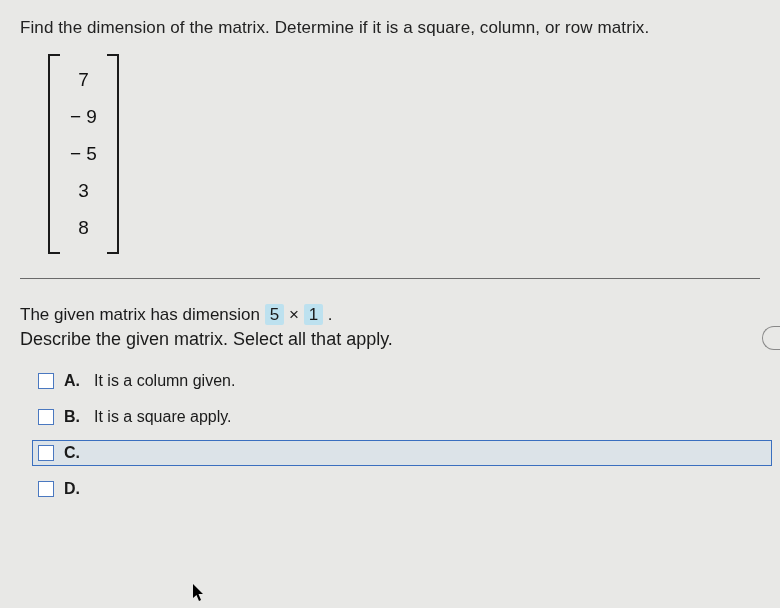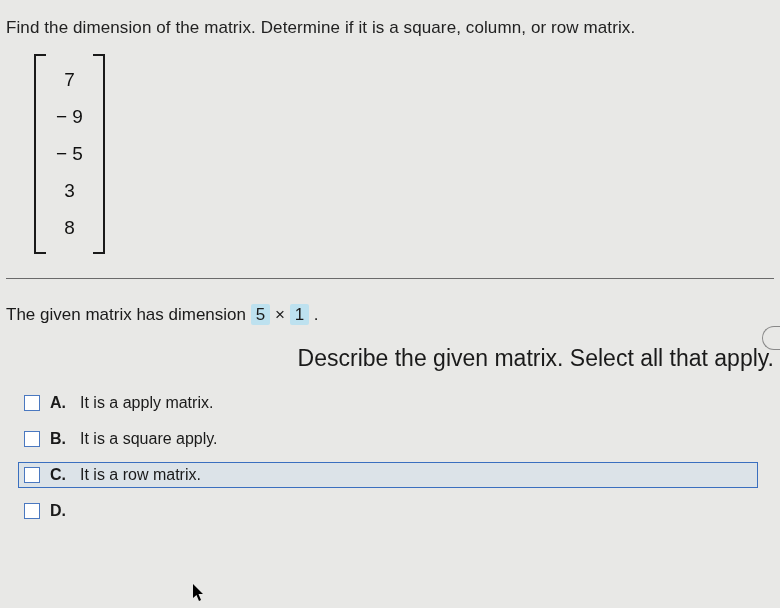--- a/index.html
+++ b/index.html
@@ -6,21 +6,21 @@
     body {
       font-family: Arial, Helvetica, sans-serif;
       background: #e8e8e6;
       width: 780px;
       height: 608px;
       overflow: hidden;
       position: relative;
       color: #1a1a1a;
     }
     .content {
-      padding: 18px 6px;
+      padding: 18px 20px;
     }
     .question-text {
       font-size: 17px;
       color: #222;
       margin-bottom: 16px;
       letter-spacing: 0.1px;
     }
     .matrix-wrap {
       display: flex;
       align-items: stretch;
@@ -68,32 +68,31 @@
       top: 326px;
       width: 20px;
       height: 24px;
       border: 1px solid #888;
       border-right: none;
       border-radius: 12px 0 0 12px;
       background: #e8e8e6;
     }
     .answer-line {
       font-size: 17px;
-      margin-bottom: 20px;
+      margin-bottom: 4px;
     }
     .answer-line .highlight {
       background: #bde1ef;
       padding: 1px 5px;
       border-radius: 2px;
       font-weight: 500;
     }
     .sub-question {
-      font-size: 23px;
+      font-size: 18px;
       margin-bottom: 18px;
-      text-align: right;
     }
     .options {
       display: flex;
       flex-direction: column;
       gap: 10px;
       margin-left: 12px;
     }
     .option {
       display: flex;
       align-items: center;
@@ -157,31 +156,30 @@
     <span class="highlight">1</span>
     <span>.</span>
   </p>
 
   <p class="sub-question">Describe the given matrix. Select all that apply.</p>
 
   <div class="options">
     <label class="option">
       <span class="checkbox"></span>
       <span class="opt-letter">A.</span>
-      <span>It is a apply matrix.</span>
+      <span>It is a column given.</span>
     </label>
     <label class="option">
       <span class="checkbox"></span>
       <span class="opt-letter">B.</span>
       <span>It is a square apply.</span>
     </label>
     <label class="option highlighted">
       <span class="checkbox"></span>
       <span class="opt-letter">C.</span>
-      <span>It is a row matrix.</span>
     </label>
     <label class="option">
       <span class="checkbox"></span>
       <span class="opt-letter">D.</span>
     </label>
   </div>
 
 </div>
 
 <svg class="cursor" viewBox="0 0 12 18">

